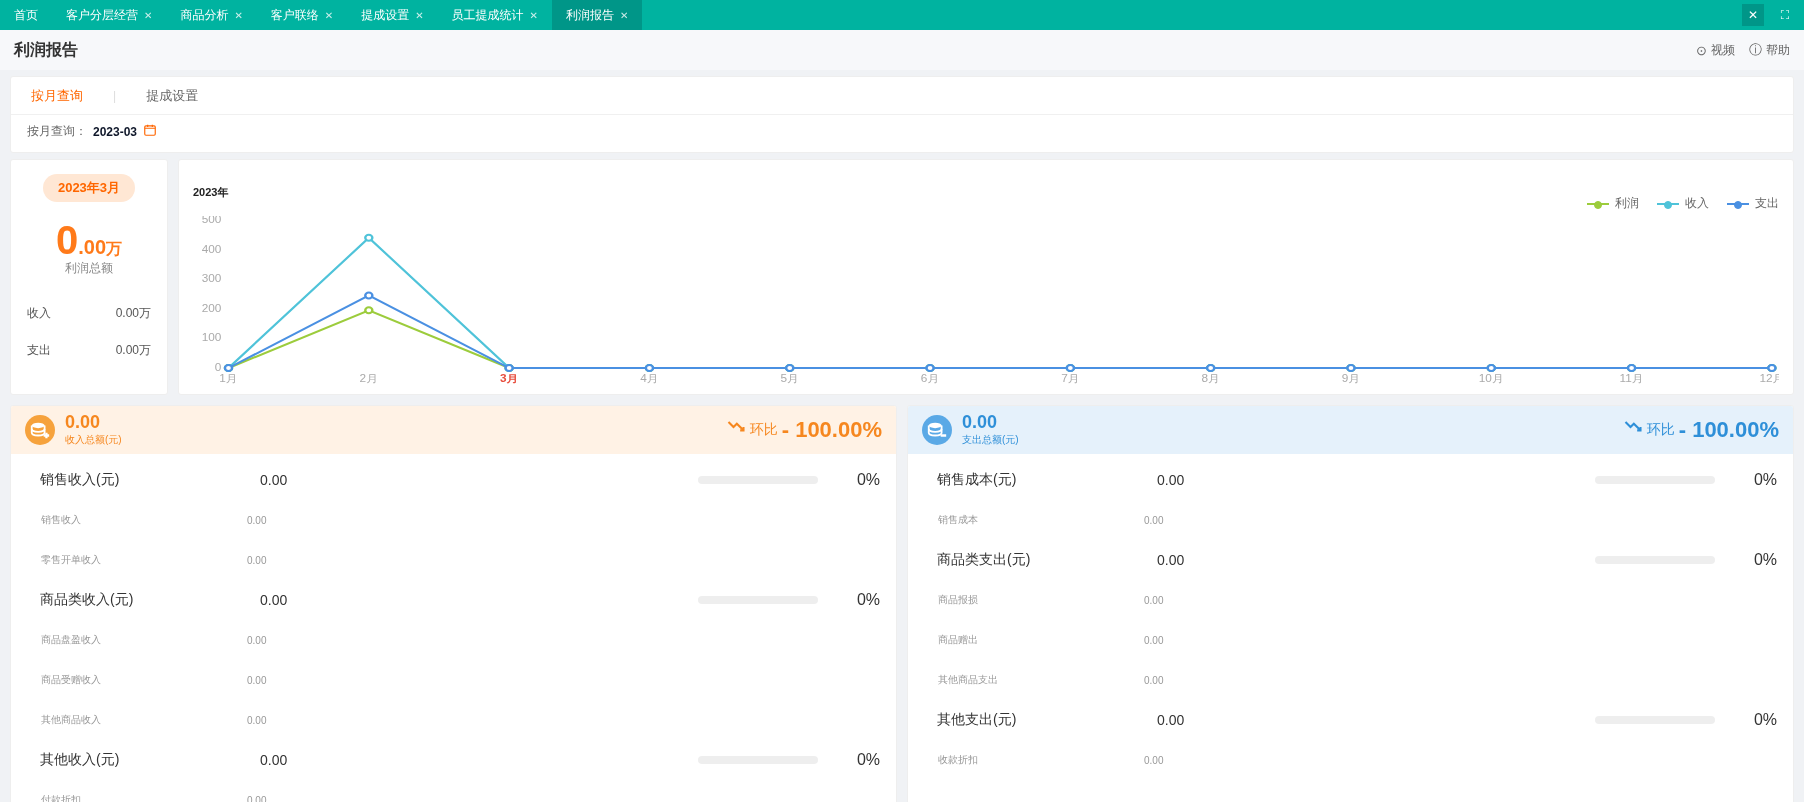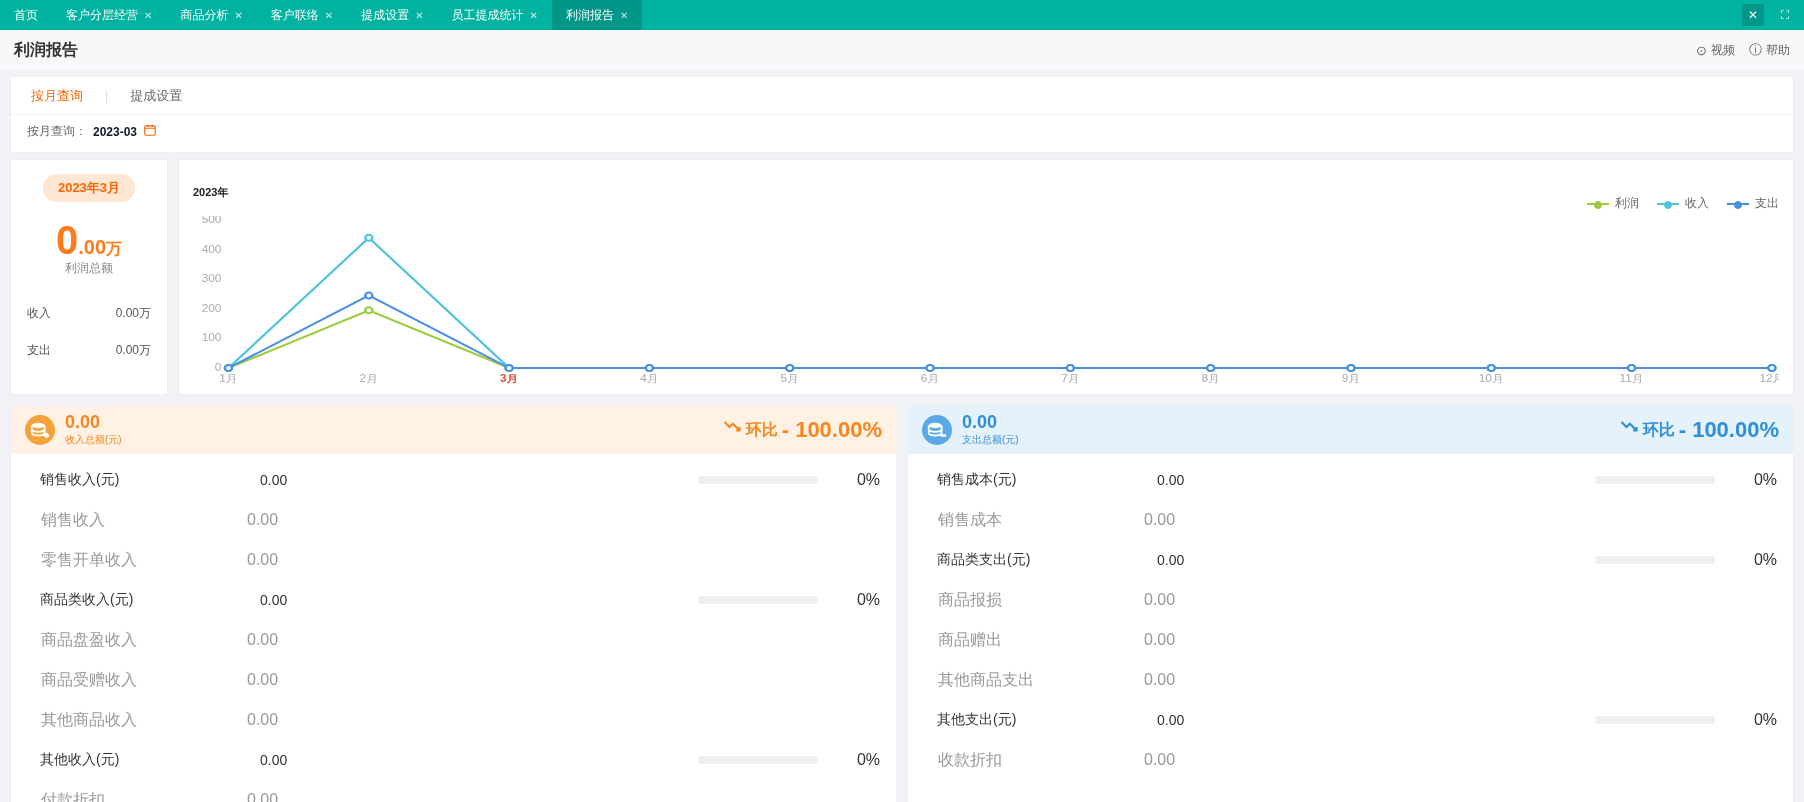--- a/index.html
+++ b/index.html
@@ -19,21 +19,21 @@
   
   .page-head { display: flex; align-items: center; height: 40px; padding: 0 14px; background: #f7f8fa; }
   .page-title { font-size: 16px; font-weight: 600; color: #333; }
   .page-head .spacer { flex: 1; }
   .page-head .head-link { display: inline-flex; align-items: center; gap: 4px; color: #666; margin-left: 14px; font-size: 12px; cursor: pointer; }
   .page-head .head-link .icon { font-size: 13px; }
 
   
   .panel { background: #fff; margin: 6px 10px; border-radius: 3px; border: 1px solid #eee; }
   .query-panel { padding: 0; overflow: hidden; }
-  .sub-tabs { display: flex; align-items: center; padding: 0 16px; height: 38px; border-bottom: 1px solid #f0f0f0; gap: 8px; }
+  .sub-tabs { display: flex; align-items: center; padding: 0 16px; height: 38px; border-bottom: 1px solid #f0f0f0; gap: 16px; }
   .sub-tab { color: #666; font-size: 13px; padding: 0 4px; cursor: pointer; }
   .sub-tab.active { color: #f60; font-weight: 500; }
   .sub-sep { color: #ddd; margin: 0 10px; }
   .query-row { display: flex; align-items: center; padding: 8px 16px 12px; font-size: 12px; color: #666; gap: 6px; }
   .query-row .date-val { color: #0f172a; font-weight: bold; }
   .cal-icon { color: #f60; cursor: pointer; }
 
   
   .row1 { display: flex; gap: 10px; margin: 0 10px 10px; }
   .summary-card { width: 158px; background: #fff; border: 1px solid #eee; border-radius: 3px; padding: 14px 16px 18px; }
@@ -72,26 +72,26 @@
   .hdr-amount { font-size: 18px; font-weight: 700; line-height: 1.1; }
   .hdr-amount.orange { color: #f6871f; }
   .hdr-amount.blue   { color: #2e8fd8; }
   .hdr-sub { font-size: 10px; }
   .hdr-sub.orange { color: #f6871f; }
   .hdr-sub.blue   { color: #2e8fd8; }
   .col-header .spacer { flex: 1; }
   .trend { display: flex; align-items: center; gap: 4px; font-size: 22px; font-weight: 600; }
   .trend.orange { color: #f6871f; }
   .trend.blue   { color: #2e8fd8; }
-  .trend .tiny { font-size: 16px; font-weight: 700; }
+  .trend .tiny { font-size: 14px; font-weight: 400; }
 
   .rows { padding: 6px 16px 10px; }
   .data-row { display: flex; align-items: center; height: 40px; }
   .data-row.cat { color: #333; font-size: 14px; margin-left: 13px; }
-  .data-row.sub { color: #999; font-size: 16px; }
+  .data-row.sub { color: #999; font-size: 10px; }
   .data-row.sub .r-name { padding-left: 14px; }
   .r-name { width: 220px; }
   .r-val  { width: 220px; }
   .r-bar  { flex: 1; display: flex; justify-content: flex-end; align-items: center; }
   .bar-track { width: 120px; height: 8px; border-radius: 4px; background: #eee; }
   .r-pct { width: 50px; text-align: right; font-size: 16px; color: #333; margin-left: 12px; }
 </style>
 </head>
 <body>
 

